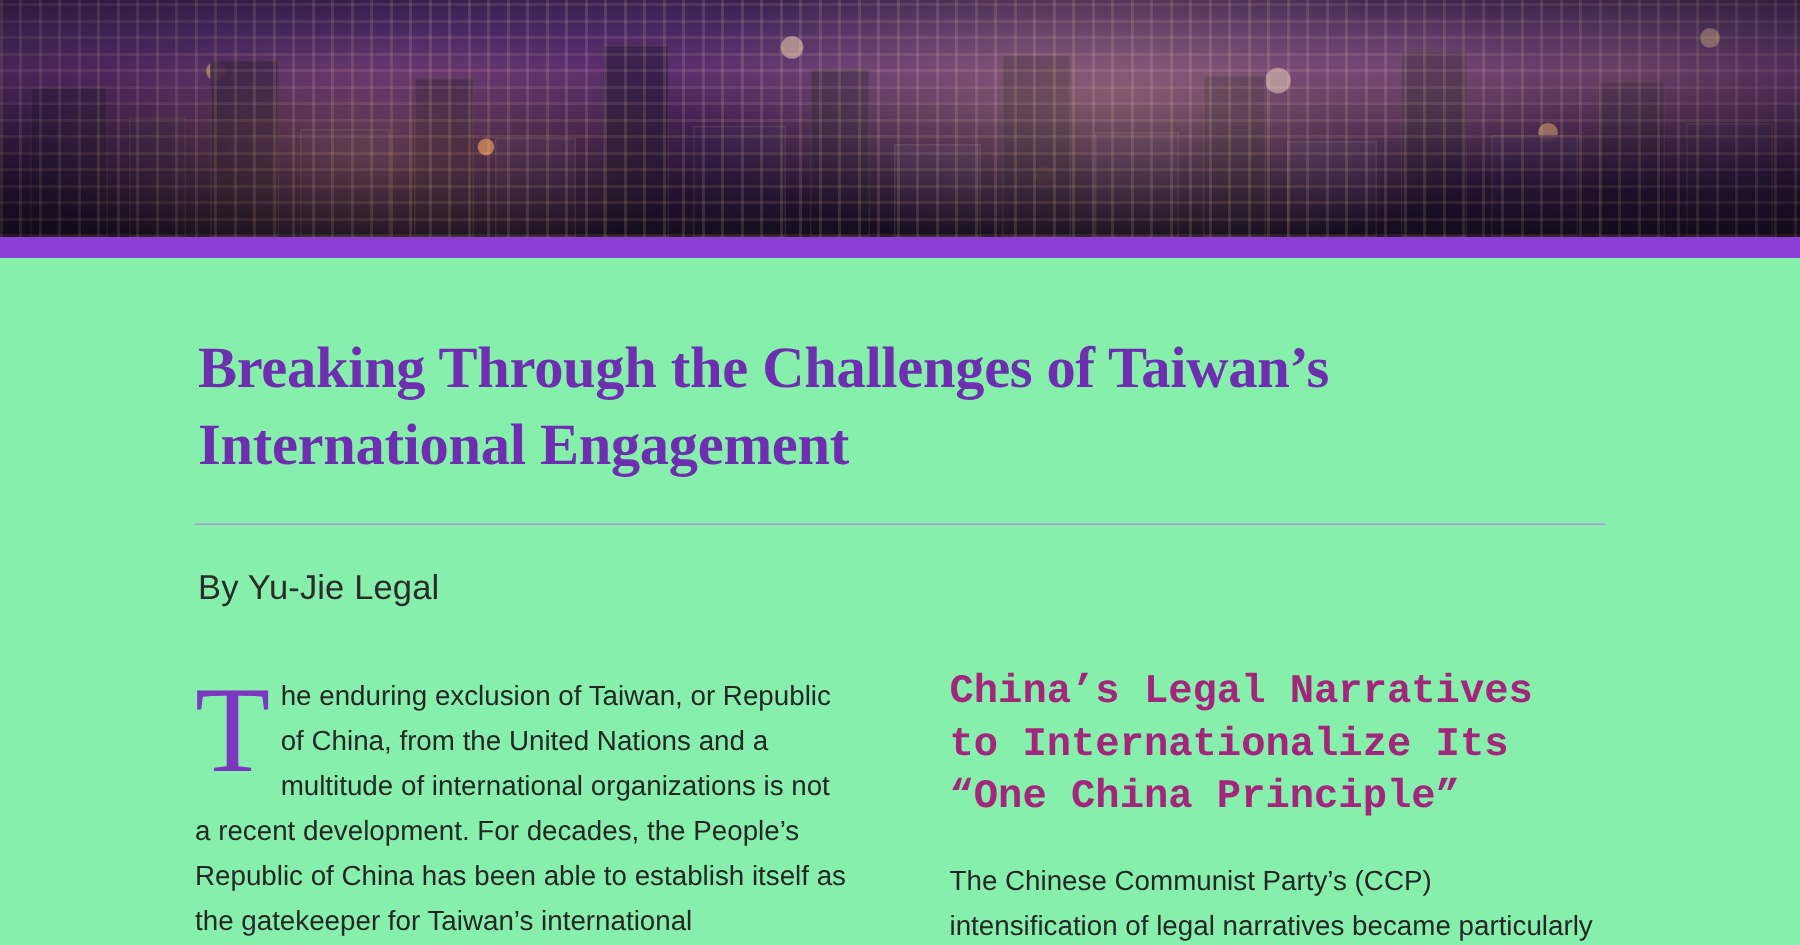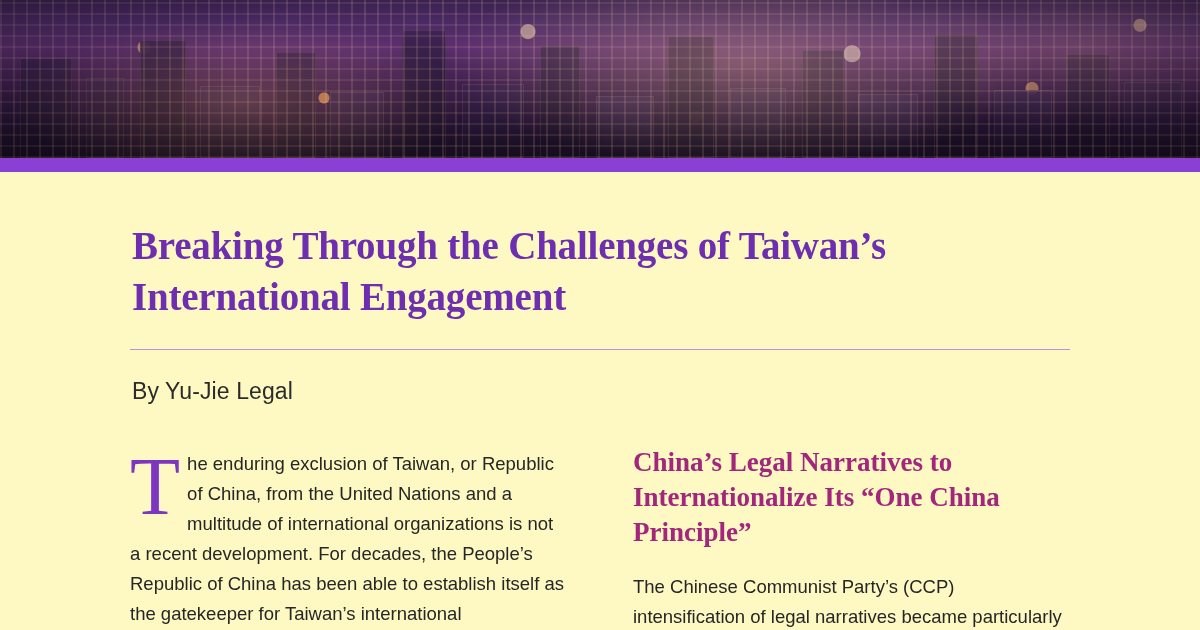--- a/index.html
+++ b/index.html
@@ -5,21 +5,21 @@
   * { box-sizing: border-box; margin: 0; padding: 0; }
   html, body {
     width: 1200px; height: 630px;
     background: #ffffff;
     font-family: "Liberation Sans", sans-serif;
     overflow: hidden;
   }
   .page {
     position: relative;
     width: 1200px; height: 630px;
-    background: #fef9c3;
+    background: #86efac;
   }
 
   
   .hero {
     position: absolute;
     left: 0; top: 0;
     width: 1200px; height: 158px;
     overflow: hidden;
     background: #1b1026;
   }
@@ -126,21 +126,21 @@
     float: left;
     font-family: "Liberation Serif", serif;
     color: #7d36c0;
     font-size: 82px;
     line-height: 0.78;
     padding: 6px 7px 0 0;
     font-weight: normal;
   }
 
   .sec-heading {
-    font-family: Liberation Serif, serif;
+    font-family: Liberation Mono, monospace;
     font-weight: bold;
     color: #a3267c;
     font-size: 27px;
     line-height: 1.30;
     margin-top: -4px;
   }
   .sec-body {
     margin-top: 22px;
     font-size: 18.5px;
     line-height: 1.62;

